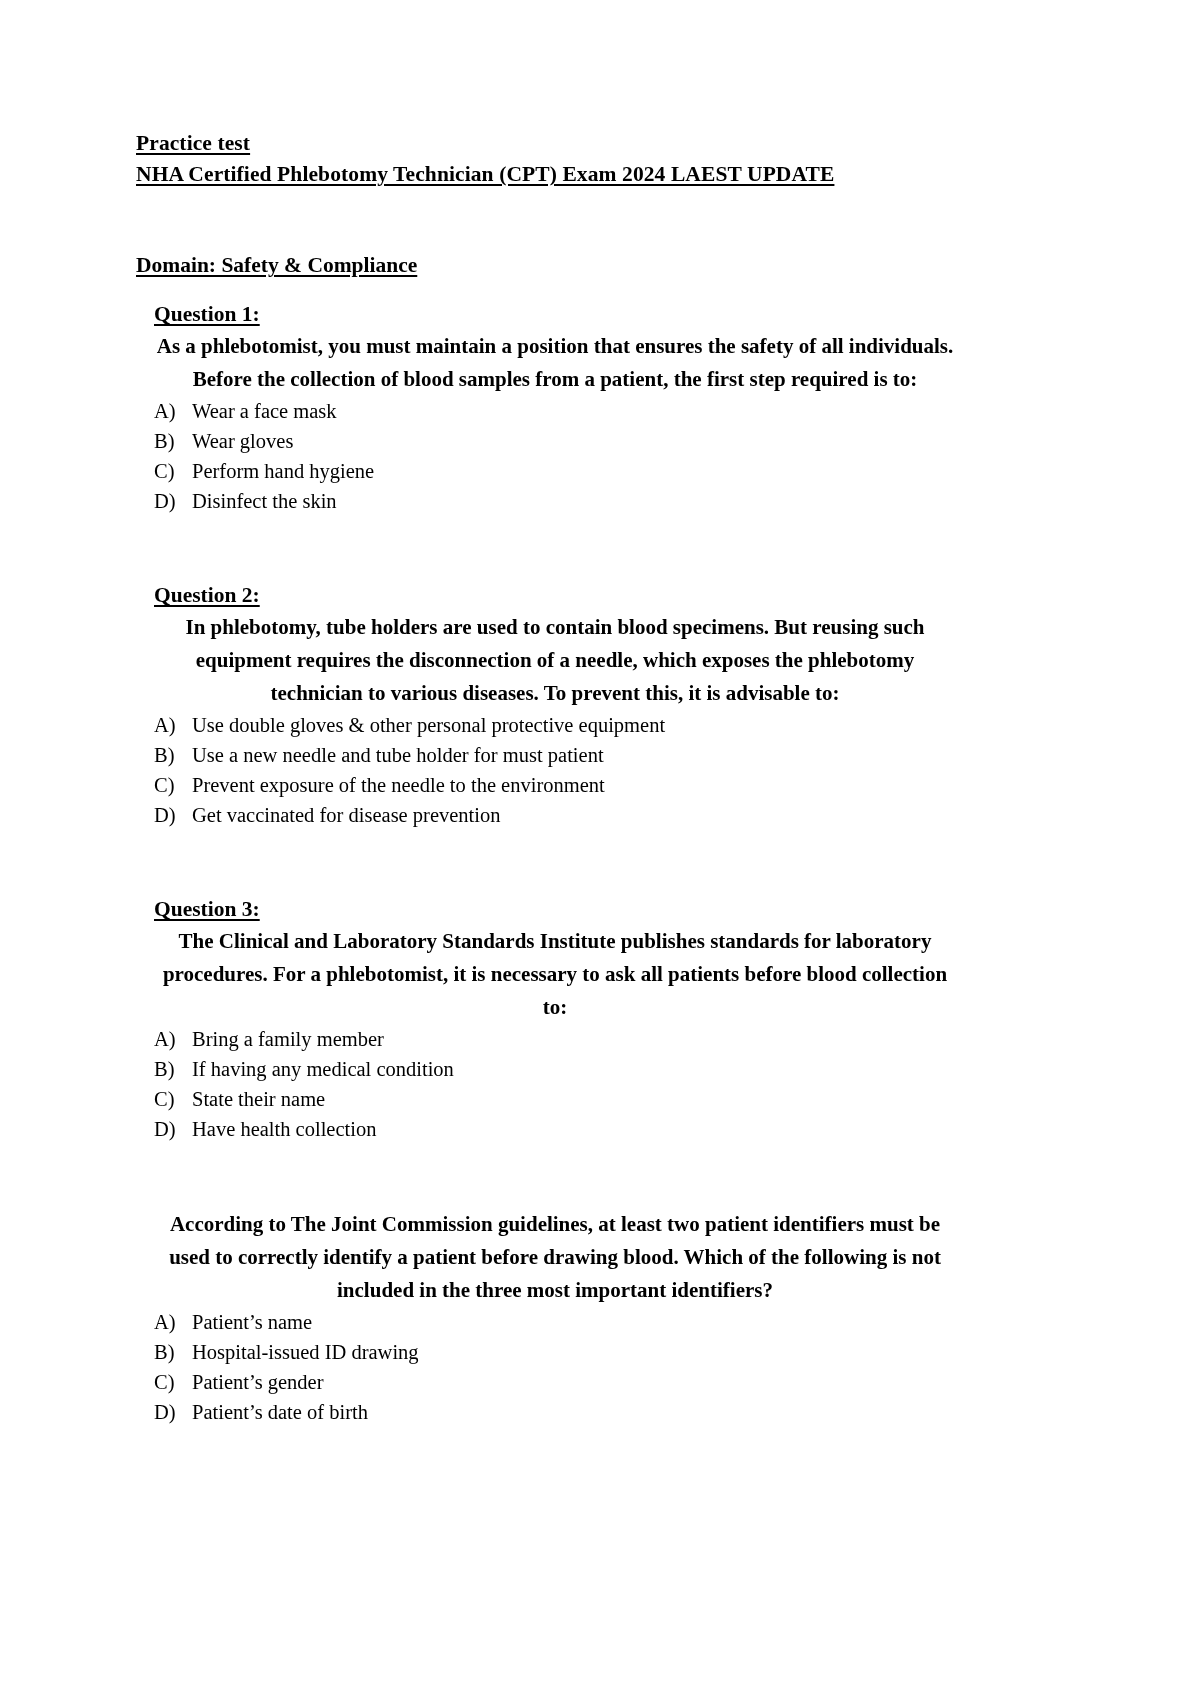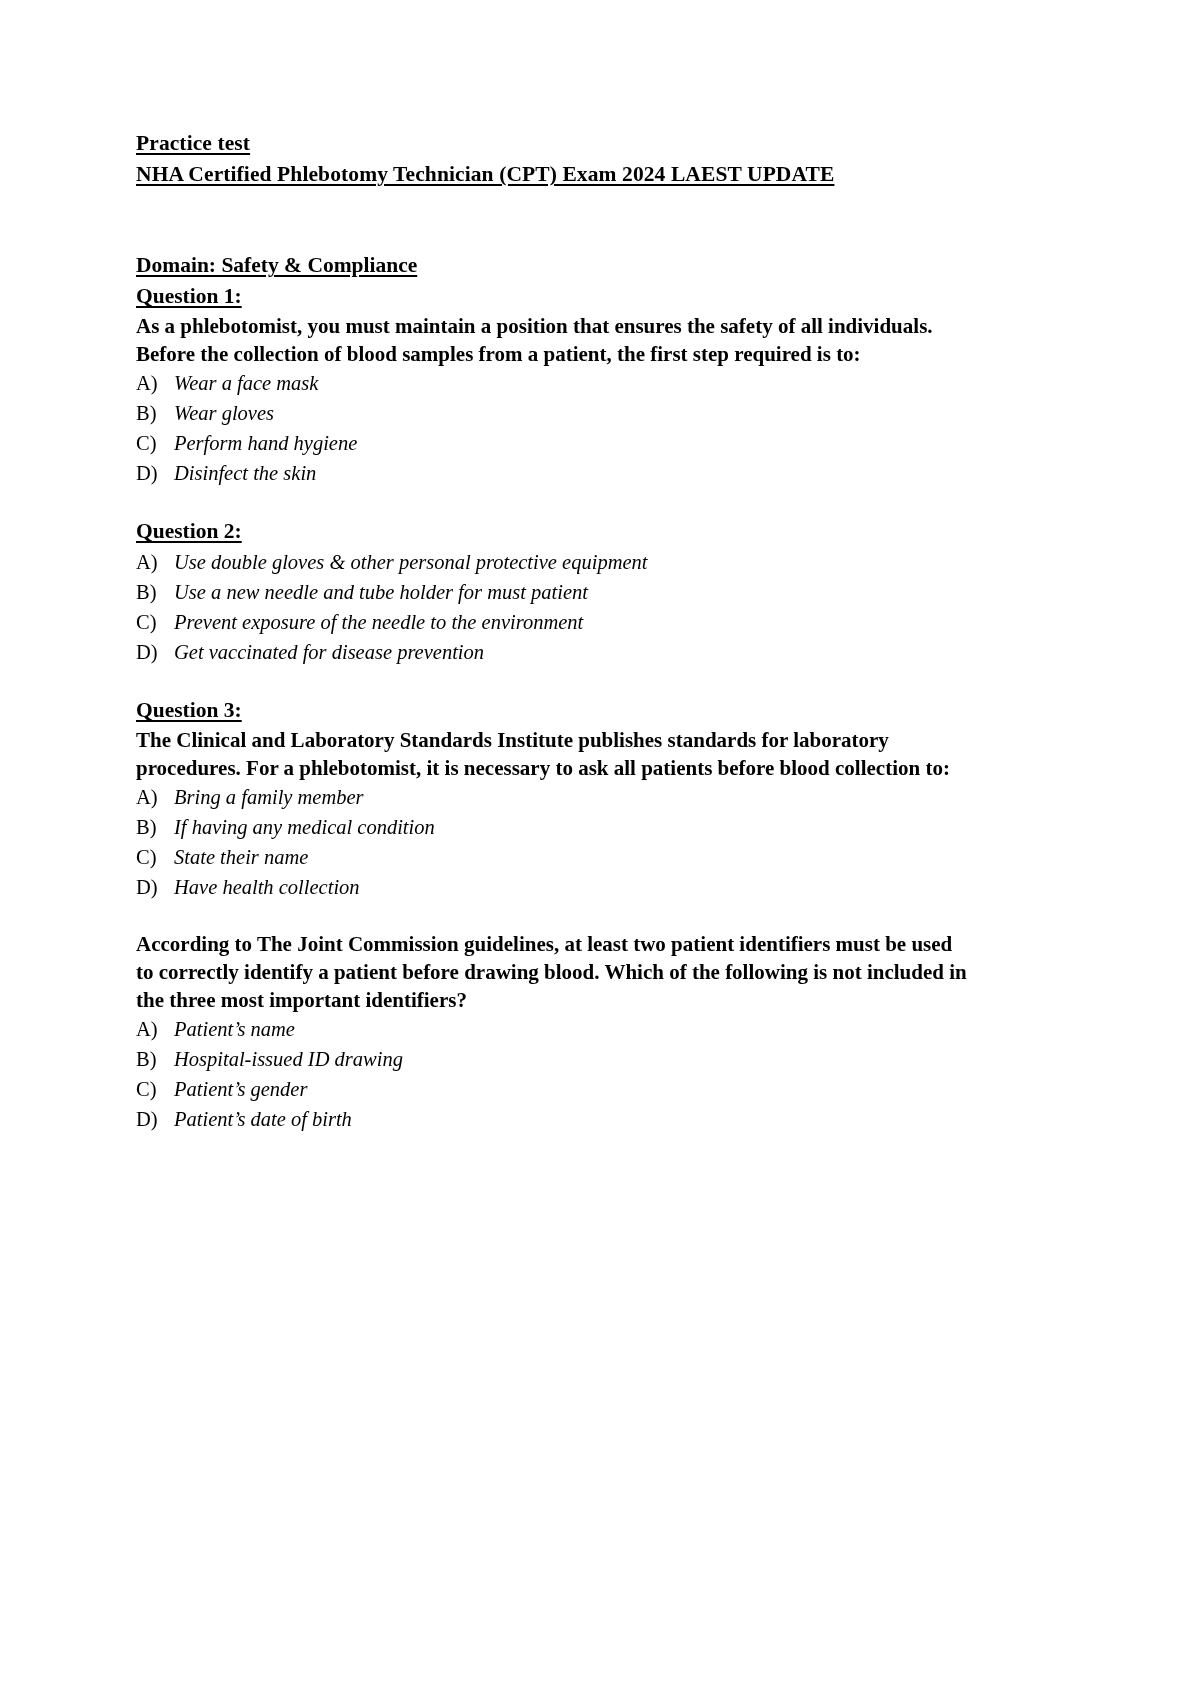--- a/index.html
+++ b/index.html
@@ -66,40 +66,40 @@
 
   .domain-heading > span.u {
     text-decoration: underline;
     text-underline-offset: 3px;
     text-decoration-thickness: 1.5px;
     text-align: center;
   }
 
   
   .question-block {
-    margin: 0;
+    margin: 18px;
   }
 
   .question-label {
     font-size: 21.5px;
     font-weight: bold;
     line-height: 31px;
   }
 
   .question-label > span.u {
     text-decoration: underline;
     text-underline-offset: 3px;
     text-decoration-thickness: 1.5px;
   }
 
   .question-stem {
     font-size: 21px;
     font-weight: bold;
-    line-height: 28px;
-    text-align: left;
+    line-height: 33px;
+    text-align: center;
     margin: 0;
     max-width: 838px;
   }
 
   .options {
     list-style: none;
     margin: 0;
     padding: 0;
   }
 
@@ -111,21 +111,20 @@
     line-height: 30px;
   }
 
   .option-letter {
     width: 38px;
     flex: 0 0 38px;
   }
 
   .option-text {
     flex: 1 1 auto;
-    font-style: italic;
   }
 
   .question-gap {
     height: 28px;
   }
 </style>
 </head>
 <body>
 
 <div class="page">
@@ -160,20 +159,21 @@
           <span class="option-letter">D)</span>
           <span class="option-text">Disinfect the skin</span>
         </li>
       </ul>
     </div>
 
     <div class="question-gap"></div>
 
     <div class="question-block">
       <div class="question-label"><span class="u">Question 2:</span></div>
+      <p class="question-stem">In phlebotomy, tube holders are used to contain blood specimens. But reusing such equipment requires the disconnection of a needle, which exposes the phlebotomy technician to various diseases. To prevent this, it is advisable to:</p>
       <ul class="options">
         <li class="option">
           <span class="option-letter">A)</span>
           <span class="option-text">Use double gloves &amp; other personal protective equipment</span>
         </li>
         <li class="option">
           <span class="option-letter">B)</span>
           <span class="option-text">Use a new needle and tube holder for must patient</span>
         </li>
         <li class="option">

